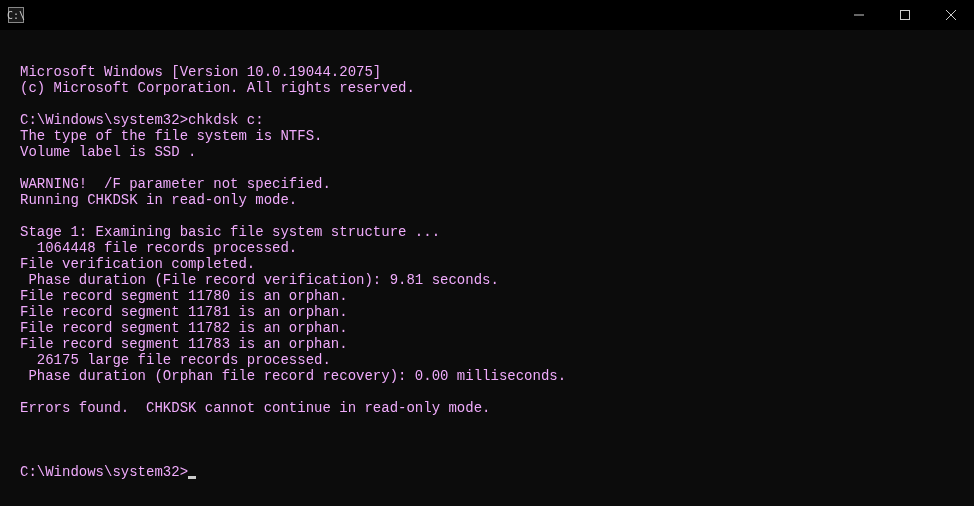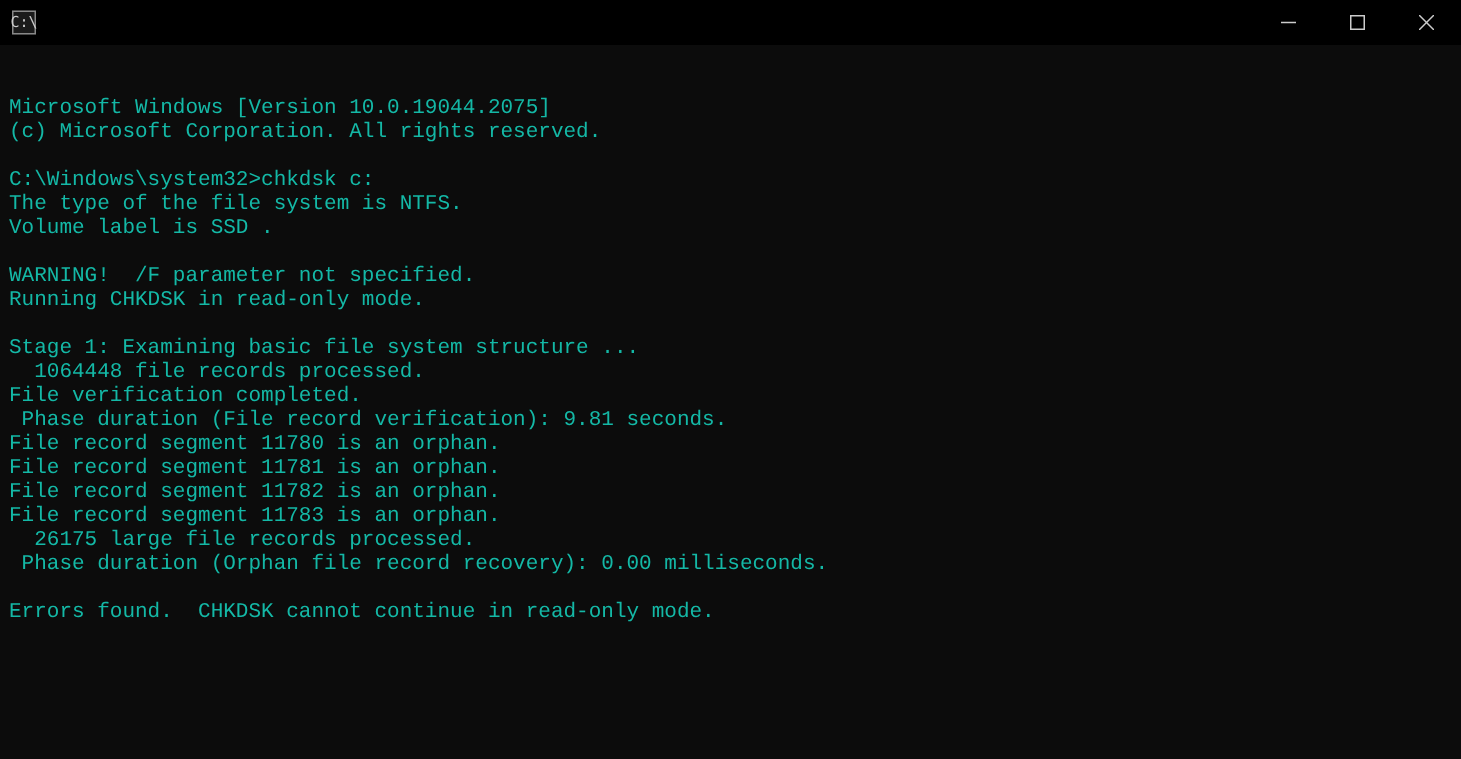--- a/index.html
+++ b/index.html
@@ -49,24 +49,24 @@
     height: 100%;
     display: flex;
     align-items: center;
     justify-content: center;
     color: #cccccc;
   }
   .win-btn svg { width: 10px; height: 10px; }
   .terminal {
     flex: 1;
     background: #0c0c0c;
-    color: #14b8a6;
+    color: #f0abfc;
     font-size: 14px;
     line-height: 16px;
-    padding: 2px 6px;
+    padding: 2px 20px;
     white-space: pre;
     overflow: hidden;
   }
   .line { min-height: 16px; }
   .prompt-line { display: flex; }
   .cursor {
     display: inline-block;
     width: 8px;
     height: 3px;
     background: #cccccc;
@@ -98,14 +98,15 @@
         <svg viewBox="0 0 10 10">
             <line x1="0" y1="0" x2="10" y2="10" stroke="#ccc" stroke-width="1"></line>
             <line x1="10" y1="0" x2="0" y2="10" stroke="#ccc" stroke-width="1"></line>
           </svg>
       </div>
     </div>
   </div>
 
   <div class="terminal">
     <div id="lines-container"><div class="line">Microsoft Windows [Version 10.0.19044.2075]</div><div class="line">(c) Microsoft Corporation. All rights reserved.</div><div class="line"></div><div class="line">C:\Windows\system32&gt;chkdsk c:</div><div class="line">The type of the file system is NTFS.</div><div class="line">Volume label is SSD .</div><div class="line"></div><div class="line">WARNING!  /F parameter not specified.</div><div class="line">Running CHKDSK in read-only mode.</div><div class="line"></div><div class="line">Stage 1: Examining basic file system structure ...</div><div class="line">  1064448 file records processed.</div><div class="line">File verification completed.</div><div class="line"> Phase duration (File record verification): 9.81 seconds.</div><div class="line">File record segment 11780 is an orphan.</div><div class="line">File record segment 11781 is an orphan.</div><div class="line">File record segment 11782 is an orphan.</div><div class="line">File record segment 11783 is an orphan.</div><div class="line">  26175 large file records processed.</div><div class="line"> Phase duration (Orphan file record recovery): 0.00 milliseconds.</div><div class="line"></div><div class="line">Errors found.  CHKDSK cannot continue in read-only mode.</div><div class="line"></div></div>
+    <div class="prompt-line"><span>C:\Windows\system32&gt;</span><span class="cursor"></span></div>
   </div>
 </div>
 
 </body></html>

